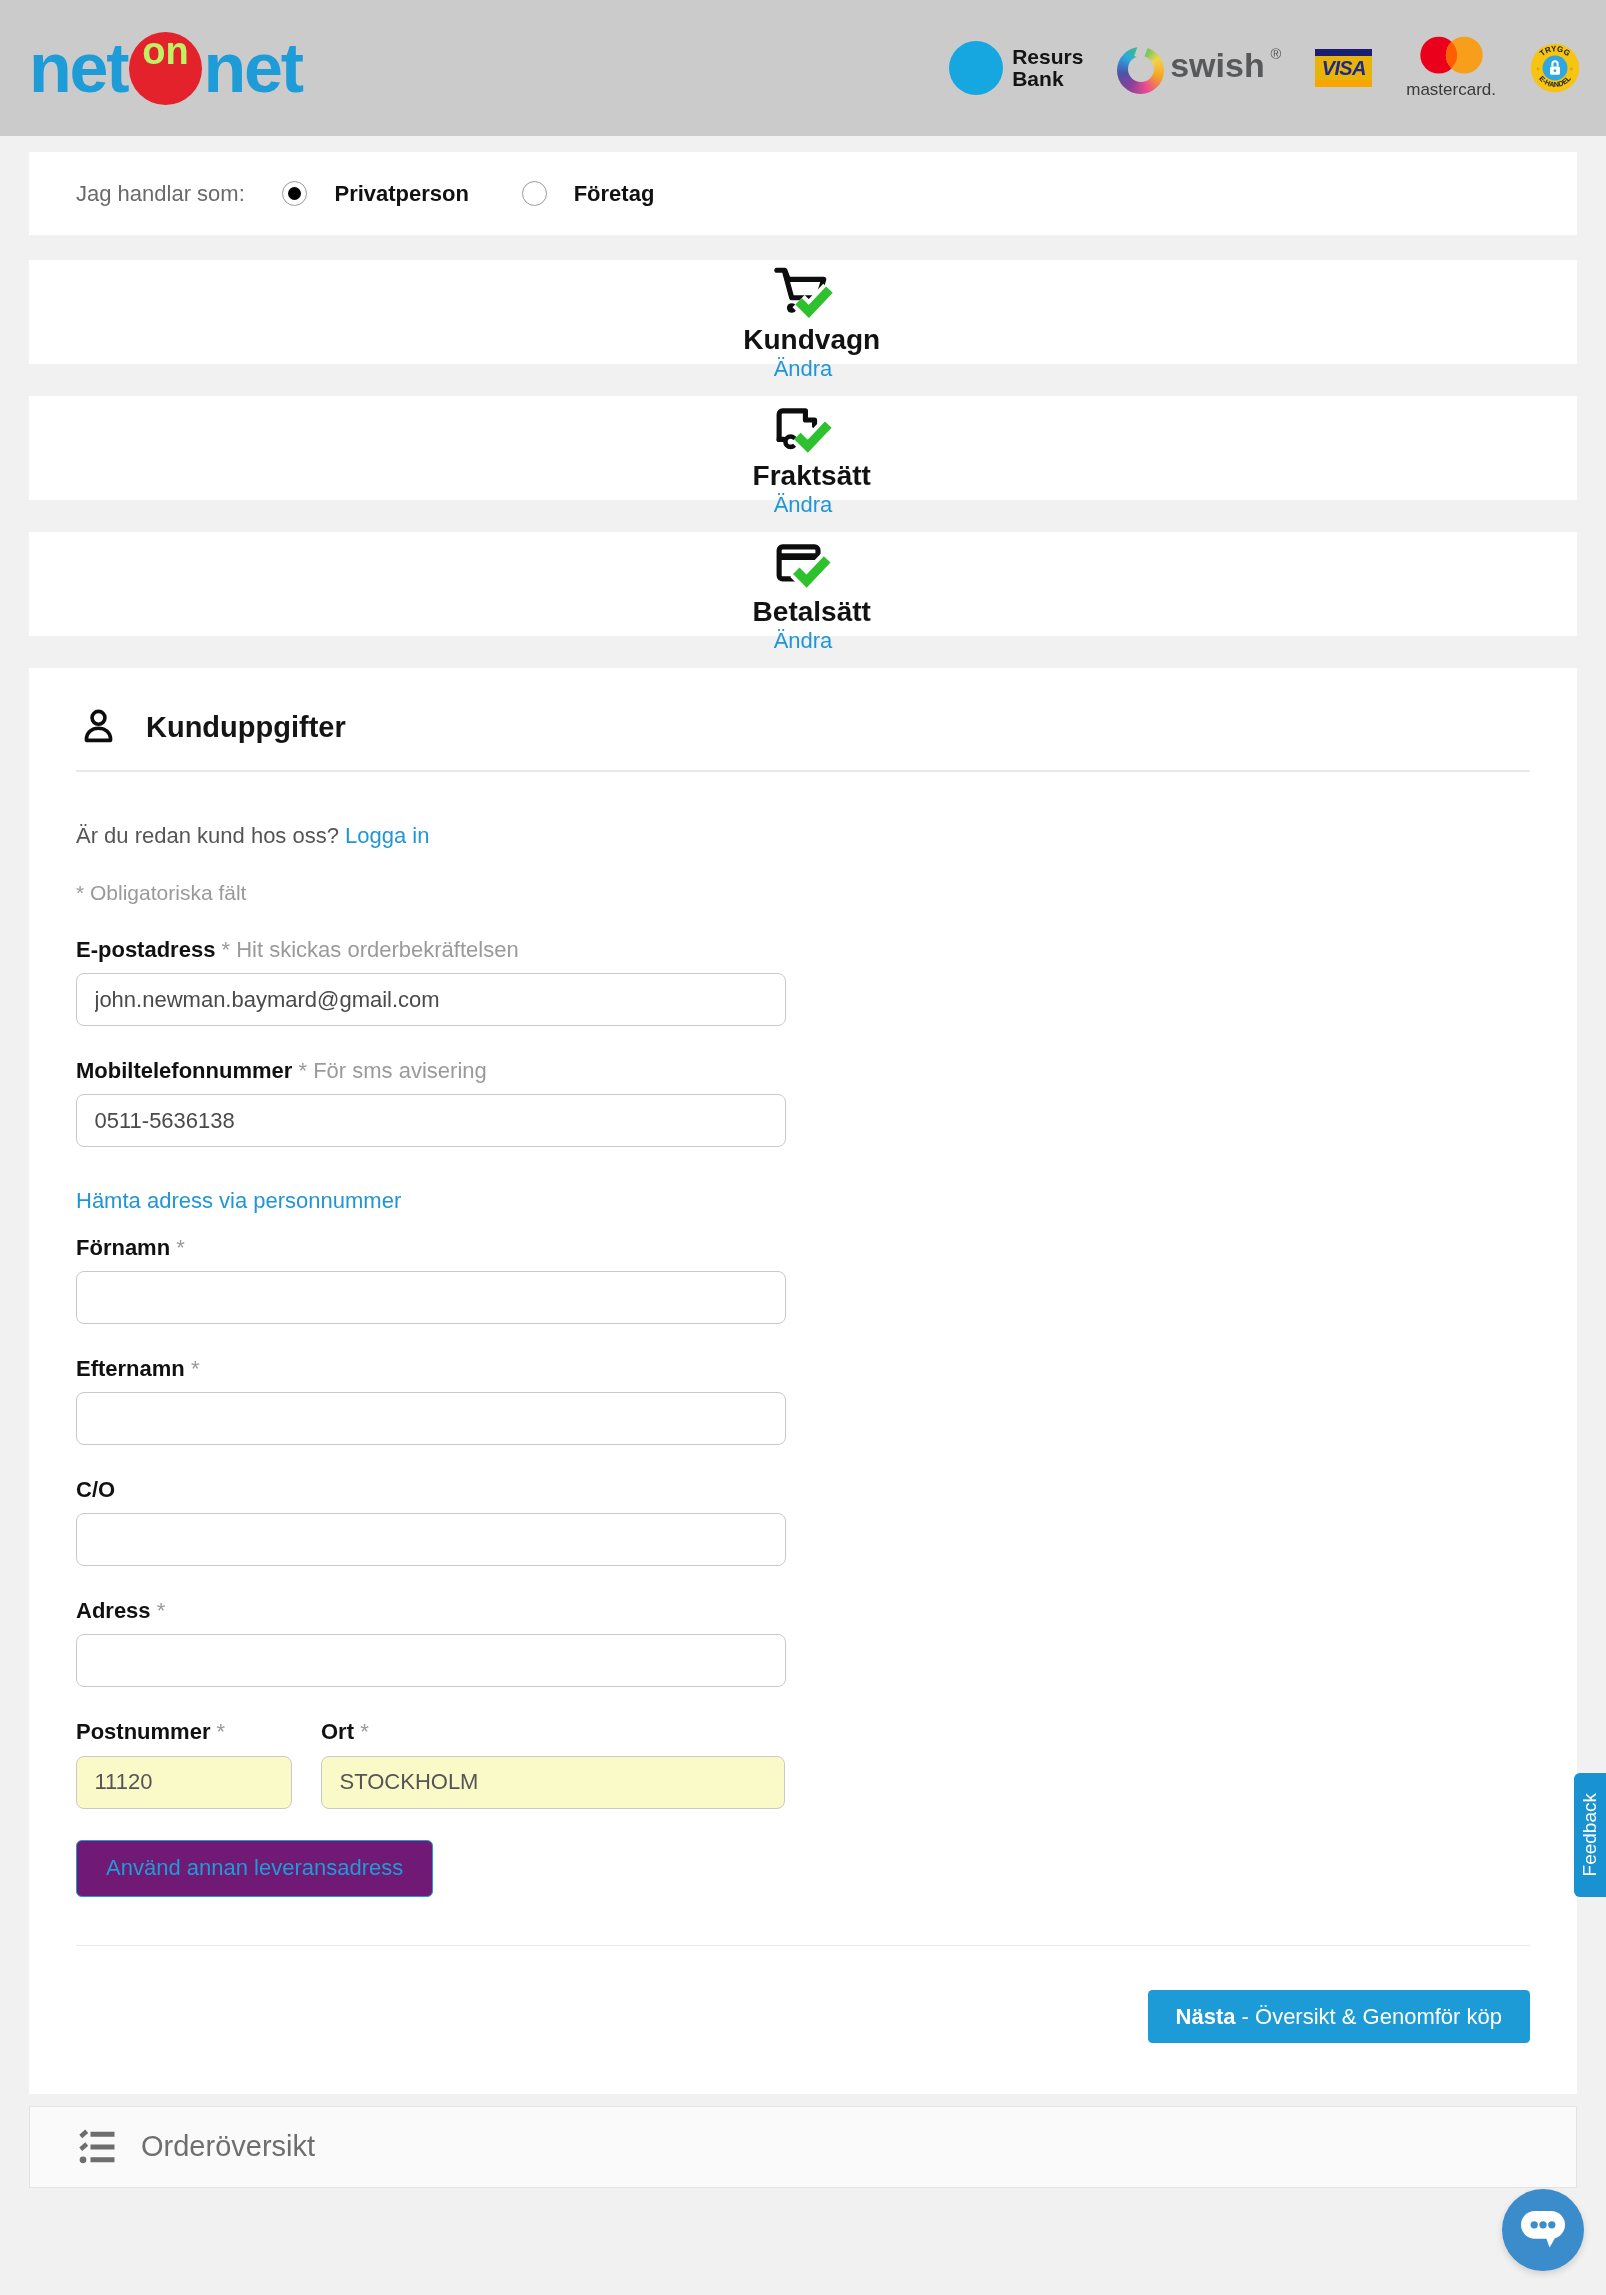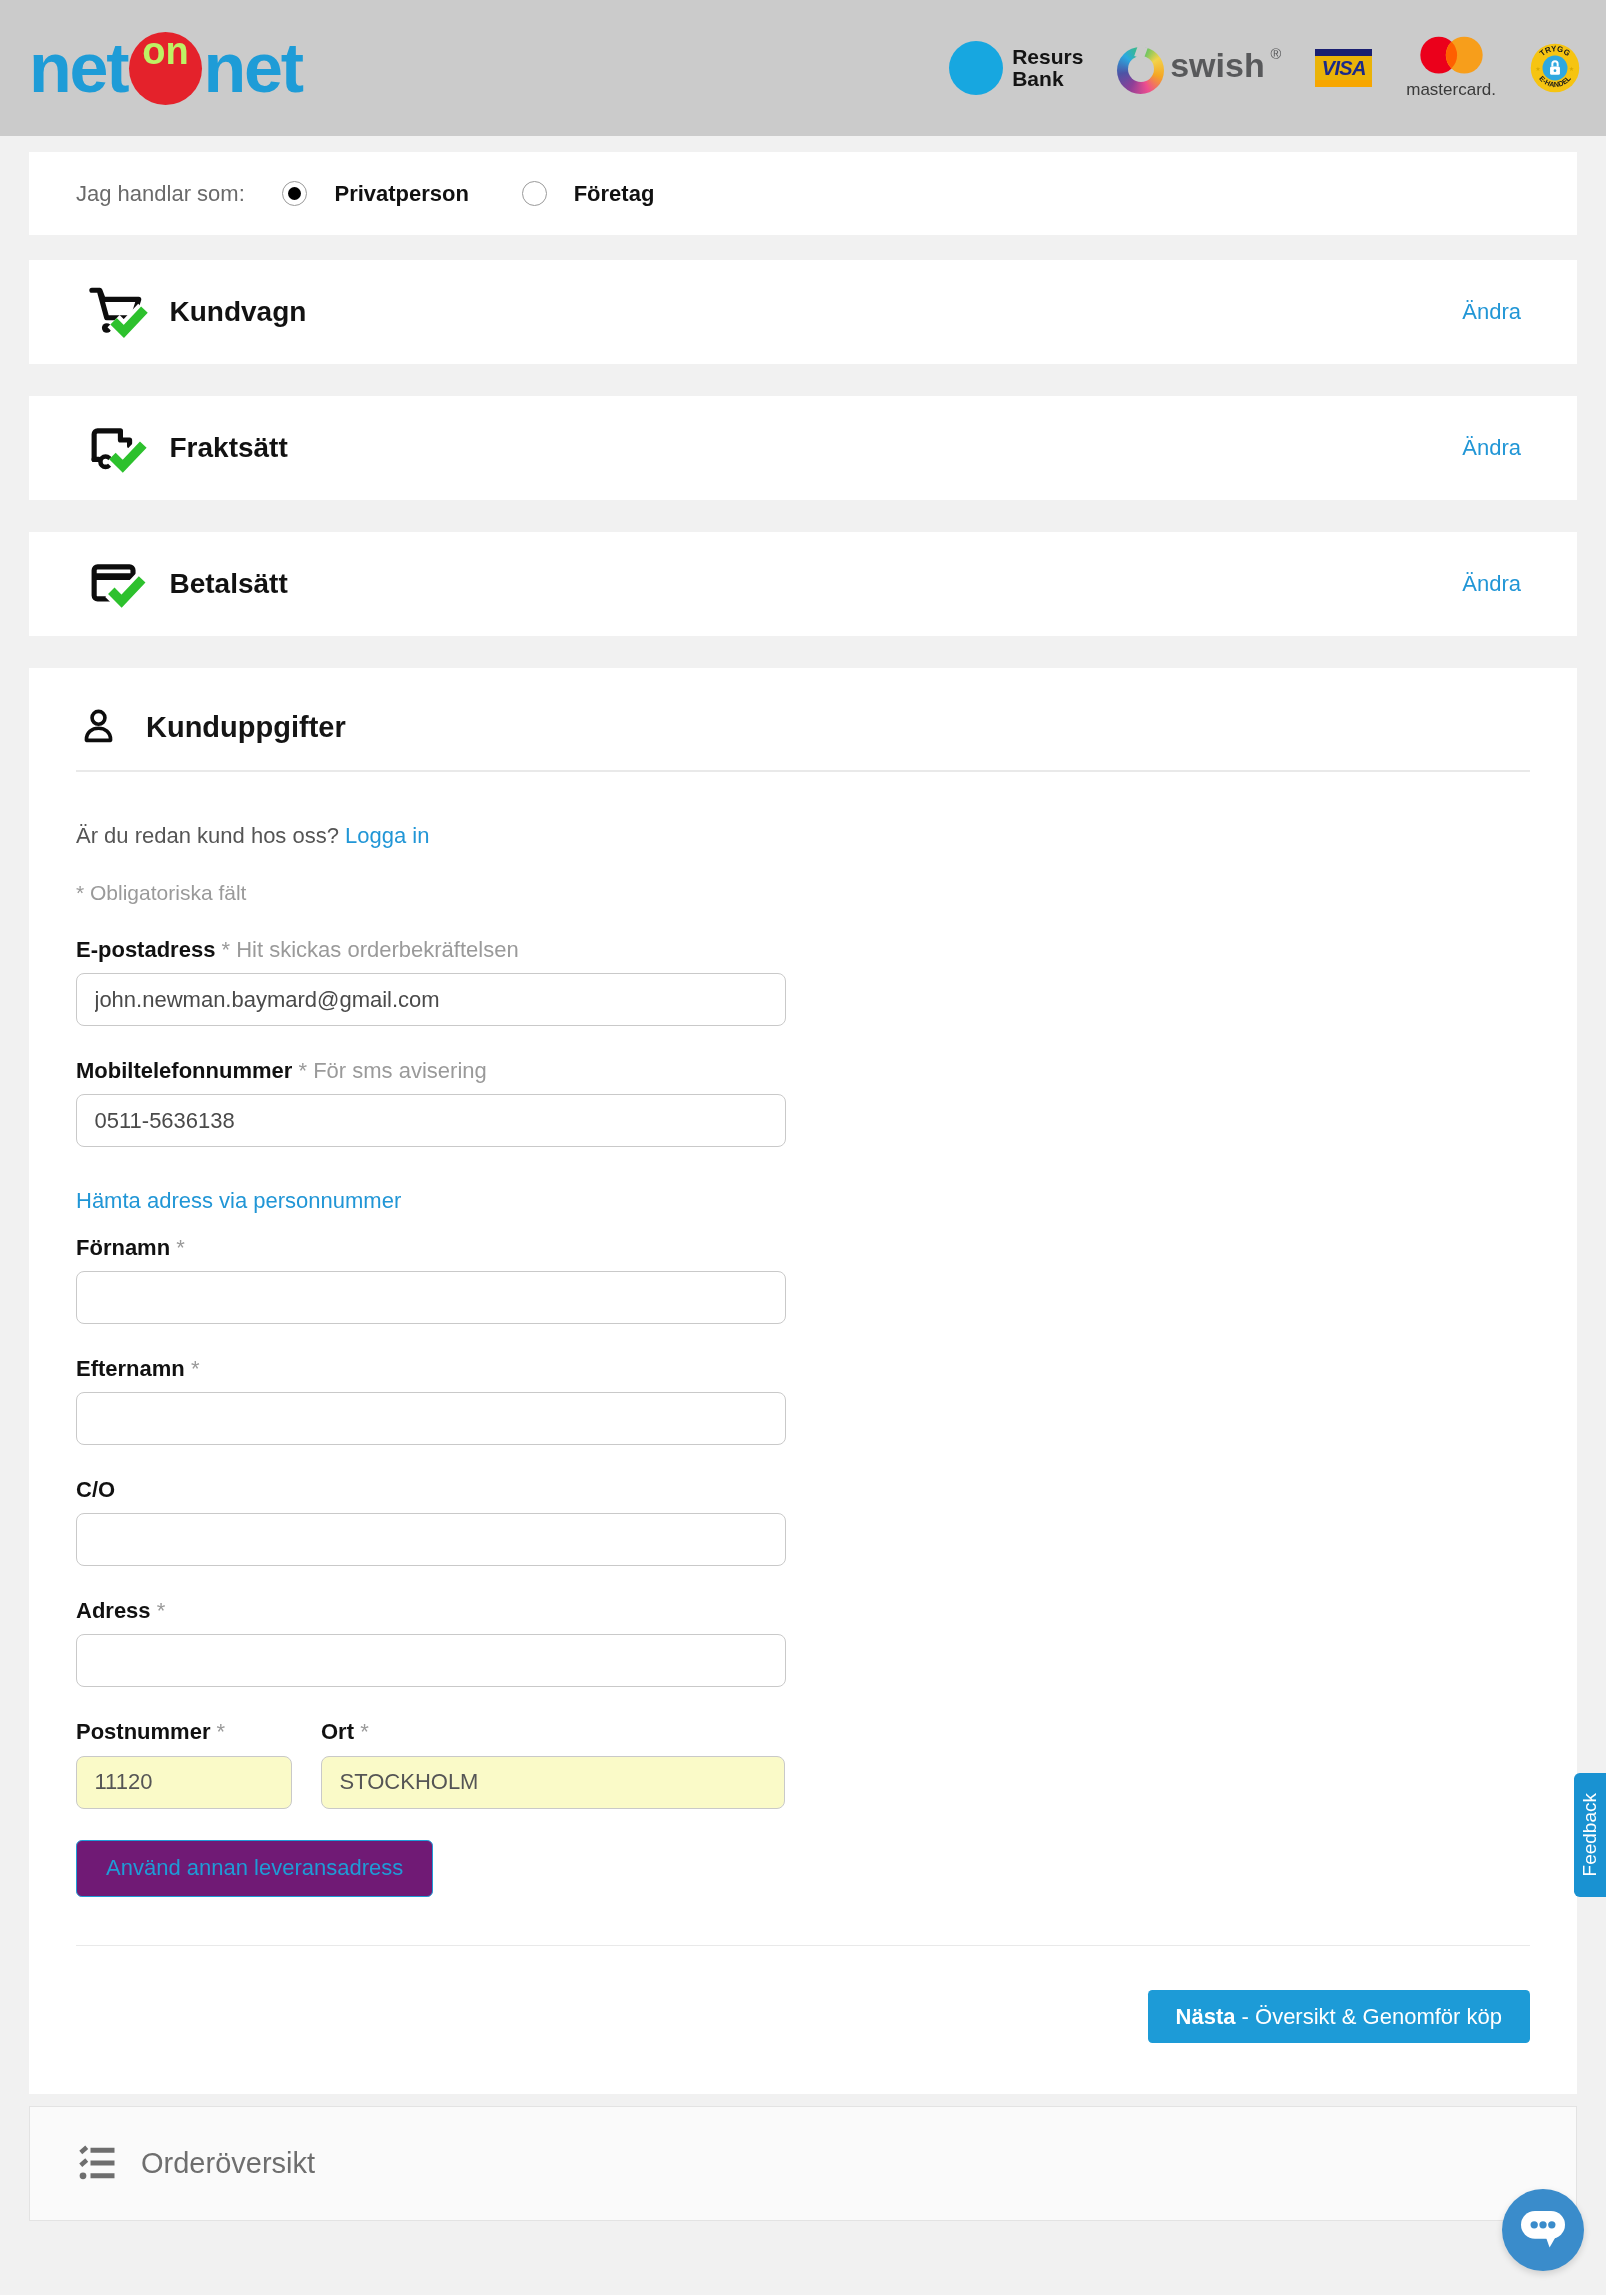--- a/index.html
+++ b/index.html
@@ -32,21 +32,21 @@
 
   
   .card { background:#fff; margin:0 29px; }
   .buyer-card { margin-top:16px; height:83px; display:flex; align-items:center; padding:0 47px; gap:11.7px; }
   .buyer-label { font-size:22px; color:#6a6a6a; margin-right:26px; }
   .radio-opt { display:flex; align-items:center; gap:27px; margin-right:41px; cursor:pointer; }
   .radio-circle { width:25px; height:25px; border:1.5px solid #9a9a9a; border-radius:50%; background:#fff; display:flex; align-items:center; justify-content:center; }
   .radio-dot { width:13px; height:13px; background:#000; border-radius:50%; }
   .radio-text { font-size:22px; font-weight:700; color:#111; }
 
-  .step-card { margin-top:32px; height:104px; display:flex; align-items:center; padding:0 56px; }
+  .step-card { margin-top:32px; height:104px; display:flex; align-items:center; padding:0 71px;flex-direction:column; }
   .step-card.first { margin-top:25px; }
   .step-icon { width:67px; display:flex; align-items:center; }
   .step-title { font-size:28px; font-weight:700; color:#121212; margin-left:17.5px; flex:1; }
   .step-action { font-size:22px; color:#2196d6; cursor:pointer; }
 
   
   .details-card { margin-top:32px; padding:37px 47px 51px 47px; }
   .details-header { display:flex; align-items:center; gap:25px; }
   .details-title { font-size:29px; font-weight:700; color:#151515; }
   .details-divider { height:1.5px; background:#e9e9e9; margin-top:20.4px; }
@@ -66,21 +66,21 @@
   .col-post { width:216px; }
   .col-city { width:464px; }
   .alt-btn { margin-top:31px; background:#701a75; border:1.5px solid #1e9cd7; color:#1e9cd7; font-family:"Liberation Sans",sans-serif; font-size:22px; border-radius:5.8px; padding:0 29px; height:57px; cursor:pointer; display:inline-flex; align-items:center; }
   .bottom-divider { height:1.5px; background:#e9e9e9; margin-top:48px; }
   .next-row { display:flex; justify-content:flex-end; margin-top:44px; }
   .next-btn { background:#1d9bd7; color:#fff; border:none; border-radius:4.4px; height:53px; padding:0 28px; font-family:"Liberation Sans",sans-serif; font-size:22px; cursor:pointer; display:inline-flex; align-items:center; }
   .next-bold { font-weight:700; }
   .next-rest { white-space:pre; }
 
   
-  .overview-card { margin-top:11.7px; height:115px; background:#fafafa; border:0.7px solid #e3e3e3; display:flex; align-items:center; padding:0 47px; }
+  .overview-card { margin-top:11.7px; height:82px; background:#fafafa; border:0.7px solid #e3e3e3; display:flex; align-items:center; padding:0 47px; }
   .overview-title { font-size:29px; color:#6e6e6e; margin-left:22px; }
 
   
   .feedback-tab { position:absolute; right:0; top:1773px; width:32px; height:124px; background:#1992d2; border-radius:5.8px 0 0 5.8px; display:flex; align-items:center; justify-content:center; cursor:pointer; }
   .feedback-text { writing-mode:vertical-rl; transform:rotate(180deg); color:#fff; font-size:19px; }
   .chat-fab { position:absolute; right:22px; top:2189px; width:82px; height:82px; background:#3a8ccb; border-radius:50%; display:flex; align-items:center; justify-content:center; cursor:pointer; box-shadow:0 2.9px 7.3px rgba(0,0,0,0.15); }
 </style>
 </head>
 <body>
 

